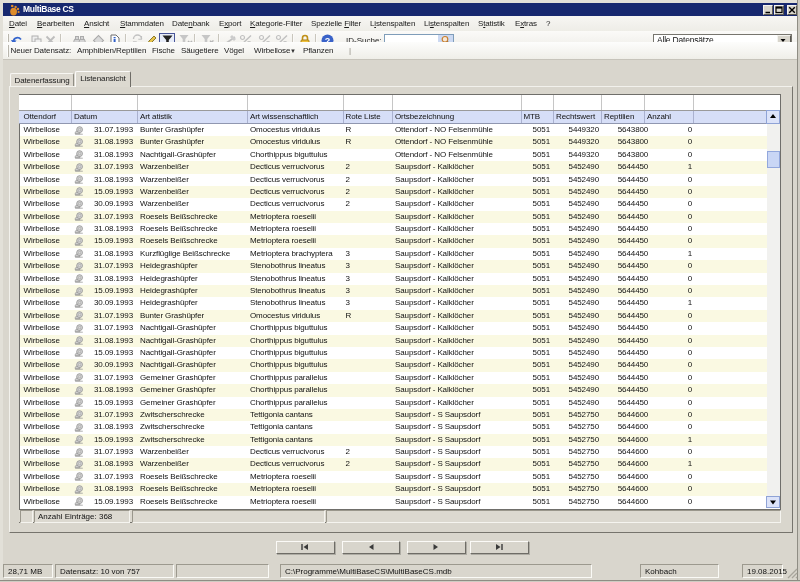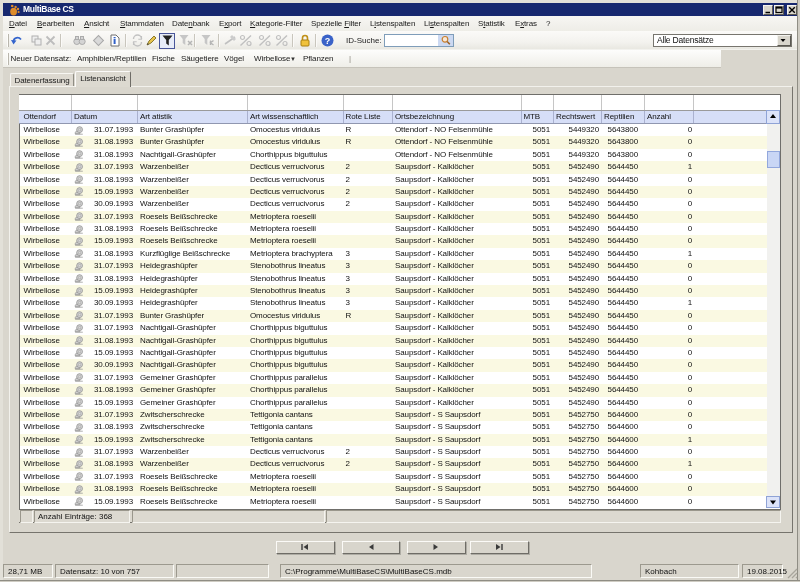--- a/index.html
+++ b/index.html
@@ -21,21 +21,21 @@
 #toolbar{position:absolute;left:3px;top:31px;width:794px;height:19px;background:linear-gradient(#fbfaf8 0%,#f3f2ee 60%,#e9e8e1 95%,#fdfdfc 100%)}
 .tsep{position:absolute;top:3px;width:1px;height:13px;background:#c9c6bd;box-shadow:1px 0 0 #fbfaf8}
 .tic{position:absolute;top:3px}
 #idlbl{position:absolute;left:343px;top:0;line-height:19px;font-size:8px;color:#1a1a1a}
 #idbox{position:absolute;left:381px;top:2.5px;width:70px;height:13px;background:#fff;border:1px solid #7f9db9}
 #idbox svg{position:absolute;right:1px;top:0}
 #combo{position:absolute;left:650px;top:3px;width:139px;height:13px;background:#fff;border:1px solid #77756e}
 #combo .ct{position:absolute;left:3px;top:0;line-height:11px;font-size:8.5px;color:#111;letter-spacing:-0.2px}
 #combo .cb{position:absolute;right:0;top:0;width:14px;height:11px;background:#d8d5cc;border:1px solid;border-color:#f4f3ef #5a5852 #5a5852 #f4f3ef}
 
-#newrow{position:absolute;left:3px;top:50px;width:718px;height:18px;background:linear-gradient(#fdfdfc,#efeee8);border-bottom:1px solid #c6c3ba}
+#newrow{position:absolute;left:3px;top:42px;width:794px;height:18px;background:linear-gradient(#fdfdfc,#efeee8);border-bottom:1px solid #c6c3ba}
 #newrow span{position:absolute;top:0;line-height:17px;font-size:8px;color:#1a1a1a;letter-spacing:-0.1px}
 #newrow .arr{color:#333;font-size:6px}
 
 .tab{position:absolute;font-size:8px;letter-spacing:-0.1px;text-align:center;color:#1a1a1a}
 #tab1{left:10px;top:73px;width:64px;height:13px;background:#ddd9d0;border:1px solid #8f8d84;border-bottom:none;border-top-color:#f7f6f2;border-left-color:#f7f6f2;border-radius:2px 2px 0 0;line-height:13px}
 #tab2{left:75px;top:70.5px;width:56px;height:16px;background:#dcd9d0;border:1px solid #6e6c66;border-bottom:none;border-top-color:#fbfaf8;border-left-color:#fbfaf8;border-radius:2px 2px 0 0;line-height:14px;z-index:3}
 
 #page{position:absolute;left:9px;top:86px;width:784px;height:447px;background:#d9d6cd;border:1px solid;border-color:#f2f1ec #76746d #76746d #f2f1ec;z-index:1}
 
 #grid{position:absolute;left:19px;top:94px;width:762px;height:416px;border:1px solid #6f6e6a;background:#fff;z-index:2}
@@ -51,21 +51,21 @@
 .dr span{position:absolute;top:0;line-height:12.4px;color:#111}
 .c1{left:3.5px}
 .sn{position:absolute;left:54px;top:1.5px}
 .c2{left:51px;width:62px;text-align:right}
 .c3{left:120px}
 .c4{left:230px}
 .c5{left:325.5px}
 .c6{left:375px}
 .c7{left:480px;width:50px;text-align:right}
 .c8{left:529px;width:50px;text-align:right}
-.c9{left:568px;width:50px;text-align:right}
+.c9{left:588px;width:50px;text-align:center}
 .c10{left:622px;width:50px;text-align:right}
 
 #sbtrack{position:absolute;left:767px;top:124px;width:13px;height:384px;background:#f1f1ef;z-index:6}
 .sbtn{position:absolute;left:766px;width:14px;background:#dce3f9;border:1px solid #8fa3d6;z-index:7}
 #sthumb{position:absolute;left:767px;top:151px;width:13px;height:17px;background:#c9d6f5;border:1px solid #92a7dc;z-index:7}
 
 #foot{position:absolute;left:19px;top:510px;width:762px;height:13px;background:#dcd9d0;border-bottom:1px solid #76746d;z-index:4}
 .fc{position:absolute;top:510px;height:13px;border:1px solid;border-color:#9a978c #f5f4ef #f5f4ef #9a978c;z-index:5}
 #foot span{position:absolute;left:19px;top:0;line-height:13px;font-size:8px;color:#111}
 
@@ -868,21 +868,21 @@
   </span>
 <span class="sp" style="left:55px;width:119px">
     <b>Datensatz: 10 von 757</b>
   </span>
 <span class="sp" style="left:176px;width:93px">
     <b></b>
   </span>
 <span class="sp" style="left:280px;width:312px">
     <b>C:\Programme\MultiBaseCS\MultiBaseCS.mdb</b>
   </span>
-<span class="sp" style="left:640px;width:99px">
+<span class="sp" style="left:640px;width:79px">
     <b>Kohbach</b>
   </span>
 <span class="sp" style="left:742px;width:41px">
     <b>19.08.2015</b>
   </span>
 <svg style="position:absolute;left:786px;top:567px" width="12" height="12" viewBox="0 0 12 12">
     <path d="M11 2 L2 11 M11 6 L6 11 M11 10 L10 11" stroke="#a8a59c" stroke-width="1.3"></path>
   </svg>
 
 </body></html>

